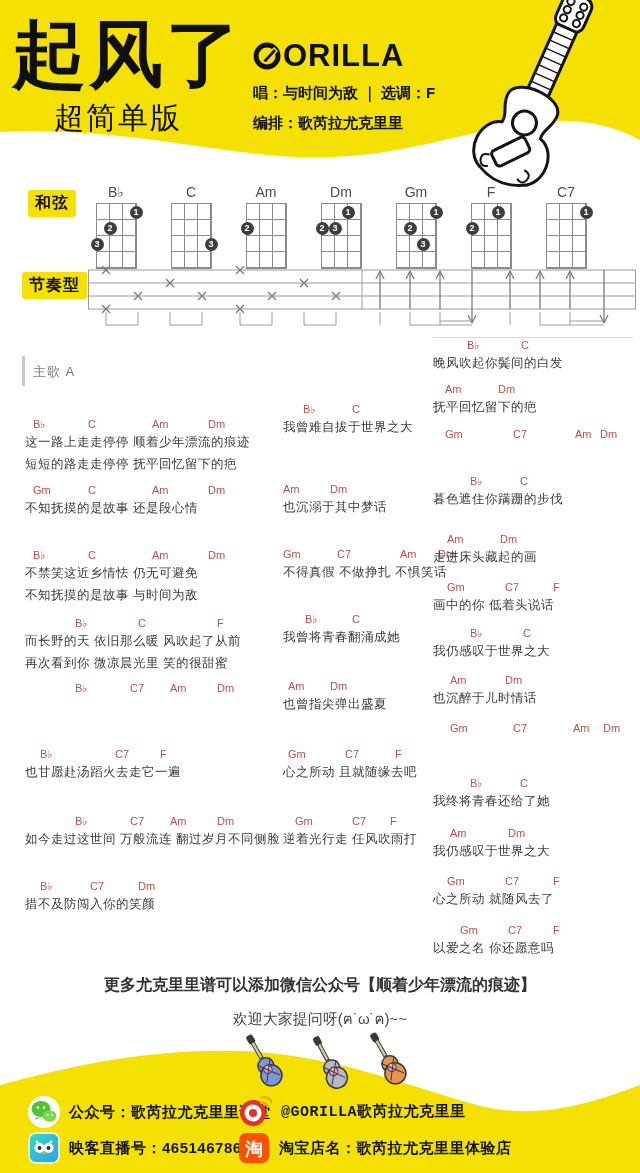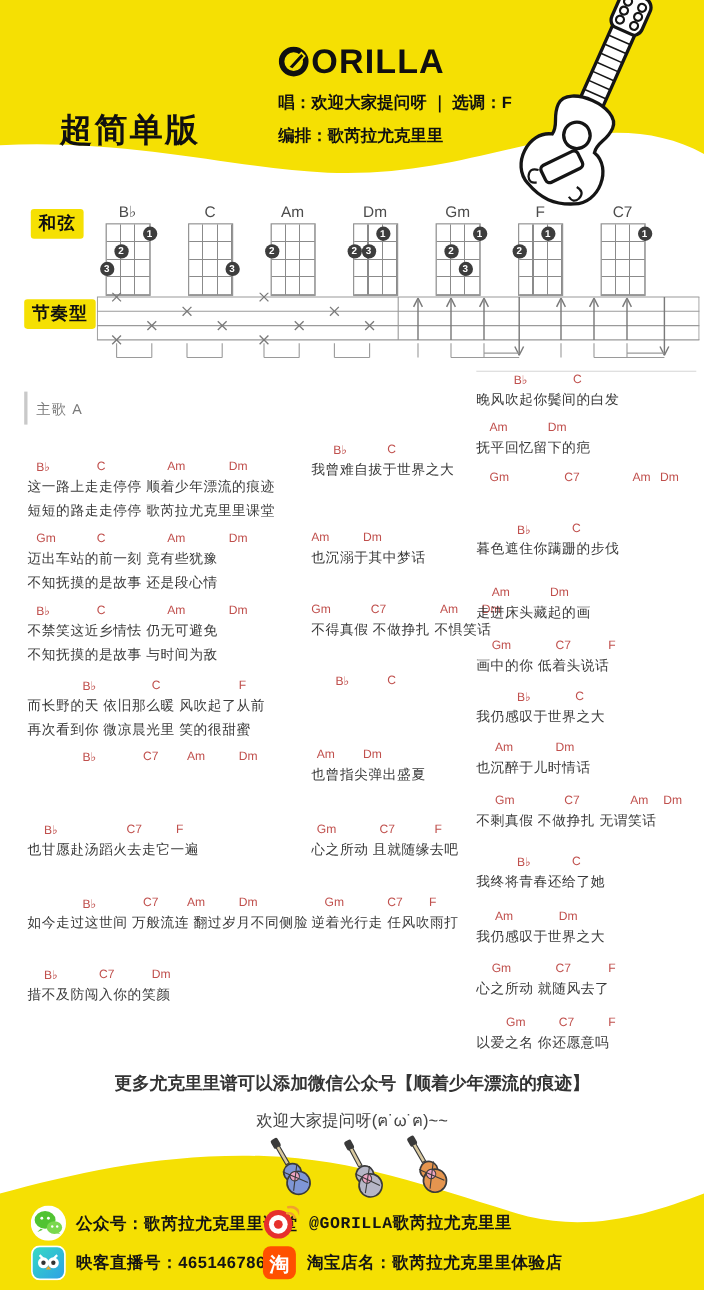--- a/index.html
+++ b/index.html
@@ -2,21 +2,21 @@
 <html><head>
 <meta charset="utf-8">
 <style>
   html,body{margin:0;padding:0;background:#fff;}
   .page{position:relative;width:640px;height:1173px;background:#fff;overflow:hidden;
         font-family:"Liberation Sans",sans-serif;}
   svg{display:block;}
   
   .hdr-wave{position:absolute;left:0;top:0;}
   .hdr-title{position:absolute;left:12px;top:6px;font-size:74px;font-weight:900;color:#101010;letter-spacing:3px;}
-  .hdr-sub{position:absolute;left:54px;top:98px;font-size:30px;font-weight:700;color:#101010;letter-spacing:2px;}
+  .hdr-sub{position:absolute;left:54px;top:98px;font-size:30px;font-weight:400;color:#101010;letter-spacing:2px;}
   .hdr-logo{position:absolute;left:253px;top:38px;display:flex;align-items:center;gap:2px;}
   .hdr-logo .logo-rest{font-size:31px;font-weight:900;color:#101010;letter-spacing:1px;}
   .hdr-line1{position:absolute;left:253px;top:84px;font-size:15px;font-weight:bold;color:#101010;}
   .hdr-line2{position:absolute;left:253px;top:114px;font-size:15px;font-weight:bold;color:#101010;}
   .hdr-guitar{position:absolute;right:-8px;top:-6px;}
   
   .tag{position:absolute;background:#f5e003;color:#101010;font-size:16px;font-weight:bold;
        padding:3px 7px;border-radius:3px;letter-spacing:1px;}
   
   .diagrams{position:absolute;left:95px;top:184px;display:flex;gap:33px;}
@@ -49,30 +49,31 @@
 </style>
 </head>
 <body>
 
 <div class="page">
 
   <svg class="hdr-wave" width="640" height="200" viewBox="0 0 640 200">
     <path d="M0,0 H640 V140 C600,118 555,116 498,128 C430,142 378,160 298,157 C218,154 118,126 0,132 Z" fill="#f5e003"></path>
   </svg>
 
+  <div class="hdr-title">起风了</div>
   <div class="hdr-sub">超简单版</div>
 
   <div class="hdr-logo">
     <svg width="28" height="28" viewBox="0 0 28 28">
       <circle cx="14" cy="14" r="11" fill="none" stroke="#101010" stroke-width="5"></circle>
       <path d="M9,19 L21,6 L24,9 L13,21 Z" fill="#101010" stroke="#f5e003" stroke-width="1.5"></path>
     </svg>
     <span class="logo-rest">ORILLA</span>
   </div>
-  <div class="hdr-line1">唱：欢迎大家提问呀 ｜ 选调：F</div>
+  <div class="hdr-line1">唱：与时间为敌 ｜ 选调：F</div>
   <div class="hdr-line2">编排：歌芮拉尤克里里</div>
 
   <svg class="hdr-guitar" width="195" height="215" viewBox="0 0 195 215">
     <g transform="rotate(24 110 40)" fill="#fff" stroke="#151515">
       <rect x="96" y="-2" width="30" height="36" rx="9" stroke-width="3"></rect>
       <circle cx="104" cy="7" r="3.6" stroke-width="2"></circle>
         <circle cx="118" cy="7" r="3.6" stroke-width="2"></circle>
       <circle cx="104" cy="16" r="3.6" stroke-width="2"></circle>
         <circle cx="118" cy="16" r="3.6" stroke-width="2"></circle>
       <circle cx="104" cy="25" r="3.6" stroke-width="2"></circle>
@@ -231,30 +232,29 @@
   <div class="col-divider"></div>
   <div>
       <div class="block" style="left: 25px; top: 418px;">
         <div class="chord-row">
           <span class="chord" style="left: 8px;">B♭</span>
           <span class="chord" style="left: 63px;">C</span>
           <span class="chord" style="left: 127px;">Am</span>
           <span class="chord" style="left: 183px;">Dm</span>
         </div>
         <div class="lyric">这一路上走走停停 顺着少年漂流的痕迹</div>
-        <div class="lyric">短短的路走走停停 歌芮拉尤克里里课堂</div>
+        <div class="lyric">短短的路走走停停 抚平回忆留下的疤</div>
       </div>
       <div class="block" style="left: 25px; top: 484px;">
         <div class="chord-row">
           <span class="chord" style="left: 8px;">Gm</span>
           <span class="chord" style="left: 63px;">C</span>
           <span class="chord" style="left: 127px;">Am</span>
           <span class="chord" style="left: 183px;">Dm</span>
         </div>
-        <div class="lyric">迈出车站的前一刻 竟有些犹豫</div>
         <div class="lyric">不知抚摸的是故事 还是段心情</div>
       </div>
       <div class="block" style="left: 25px; top: 549px;">
         <div class="chord-row">
           <span class="chord" style="left: 8px;">B♭</span>
           <span class="chord" style="left: 63px;">C</span>
           <span class="chord" style="left: 127px;">Am</span>
           <span class="chord" style="left: 183px;">Dm</span>
         </div>
         <div class="lyric">不禁笑这近乡情怯 仍无可避免</div>
@@ -323,20 +323,21 @@
           <span class="chord" style="left: 117px;">Am</span>
           <span class="chord" style="left: 155px;">Dm</span>
         </div>
         <div class="lyric">不得真假 不做挣扎 不惧笑话</div>
       </div>
       <div class="block" style="left: 283px; top: 613px; width: 183px; overflow: hidden;">
         <div class="chord-row">
           <span class="chord" style="left: 22px;">B♭</span>
           <span class="chord" style="left: 69px;">C</span>
         </div>
+        <div class="lyric">我曾将青春翻涌成她</div>
       </div>
       <div class="block" style="left: 283px; top: 680px; width: 183px; overflow: hidden;">
         <div class="chord-row">
           <span class="chord" style="left: 5px;">Am</span>
           <span class="chord" style="left: 47px;">Dm</span>
         </div>
         <div class="lyric">也曾指尖弹出盛夏</div>
       </div>
       <div class="block" style="left: 283px; top: 748px; width: 183px; overflow: hidden;">
         <div class="chord-row">
@@ -412,21 +413,20 @@
         </div>
         <div class="lyric">也沉醉于儿时情话</div>
       </div>
       <div class="block" style="left: 433px; top: 722px;">
         <div class="chord-row">
           <span class="chord" style="left: 17px;">Gm</span>
           <span class="chord" style="left: 80px;">C7</span>
           <span class="chord" style="left: 140px;">Am</span>
           <span class="chord" style="left: 170px;">Dm</span>
         </div>
-        <div class="lyric">不剩真假 不做挣扎 无谓笑话</div>
       </div>
       <div class="block" style="left: 433px; top: 777px;">
         <div class="chord-row">
           <span class="chord" style="left: 37px;">B♭</span>
           <span class="chord" style="left: 87px;">C</span>
         </div>
         <div class="lyric">我终将青春还给了她</div>
       </div>
       <div class="block" style="left: 433px; top: 827px;">
         <div class="chord-row">

